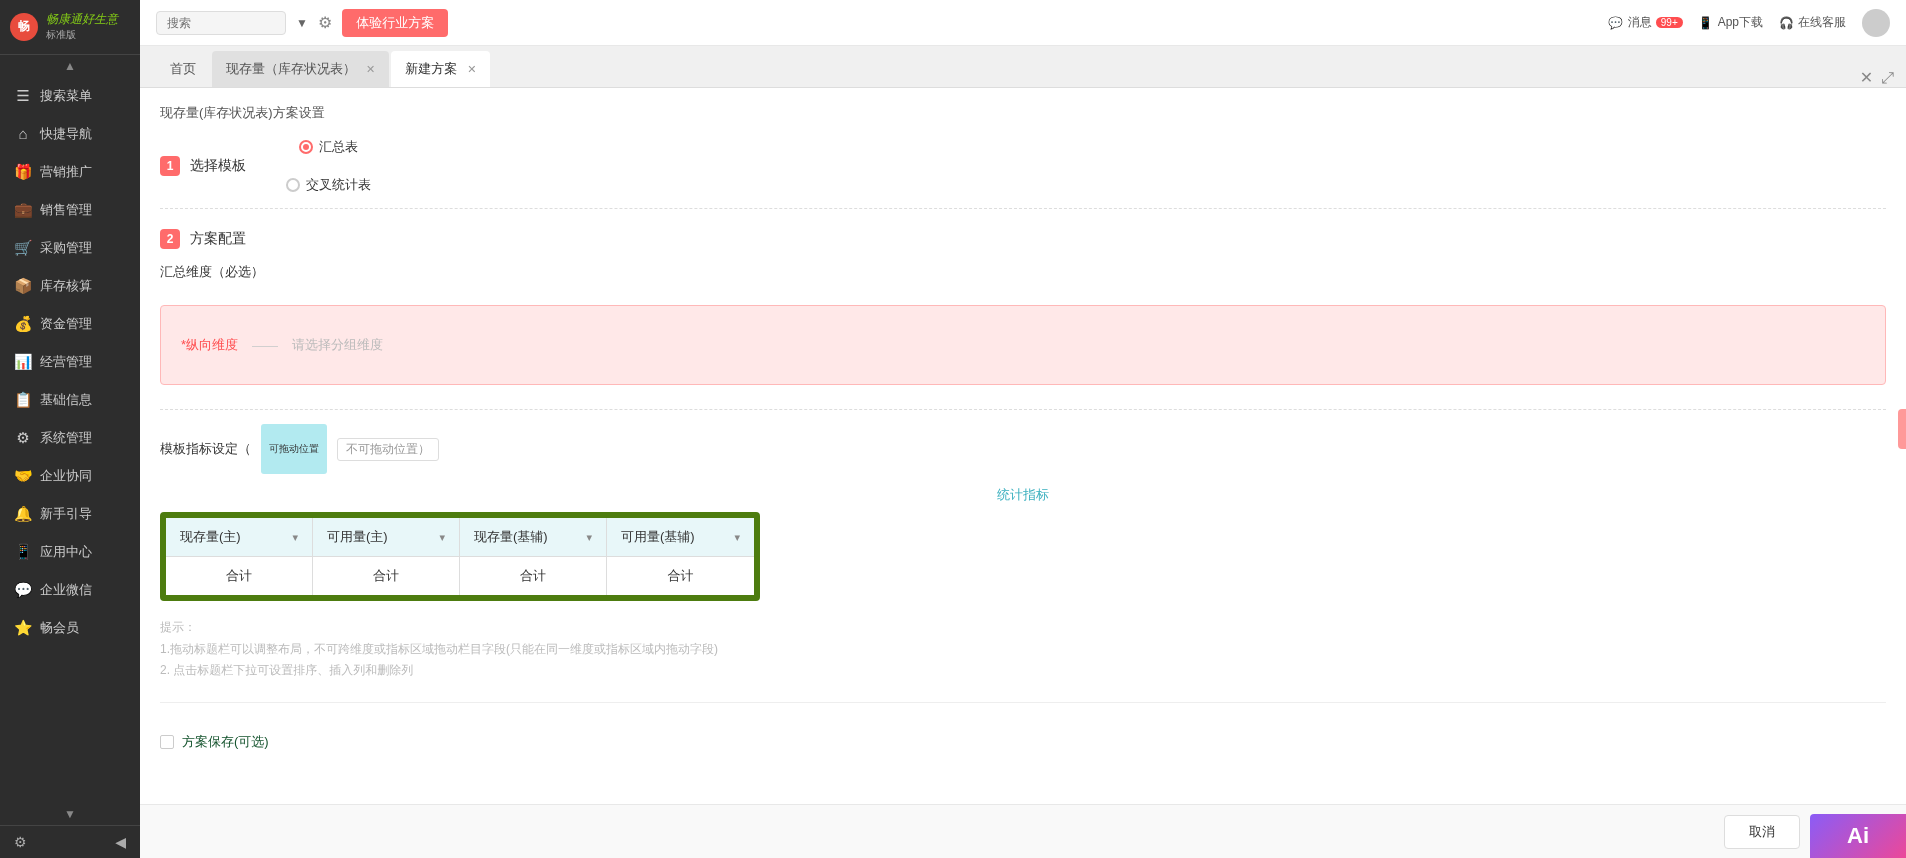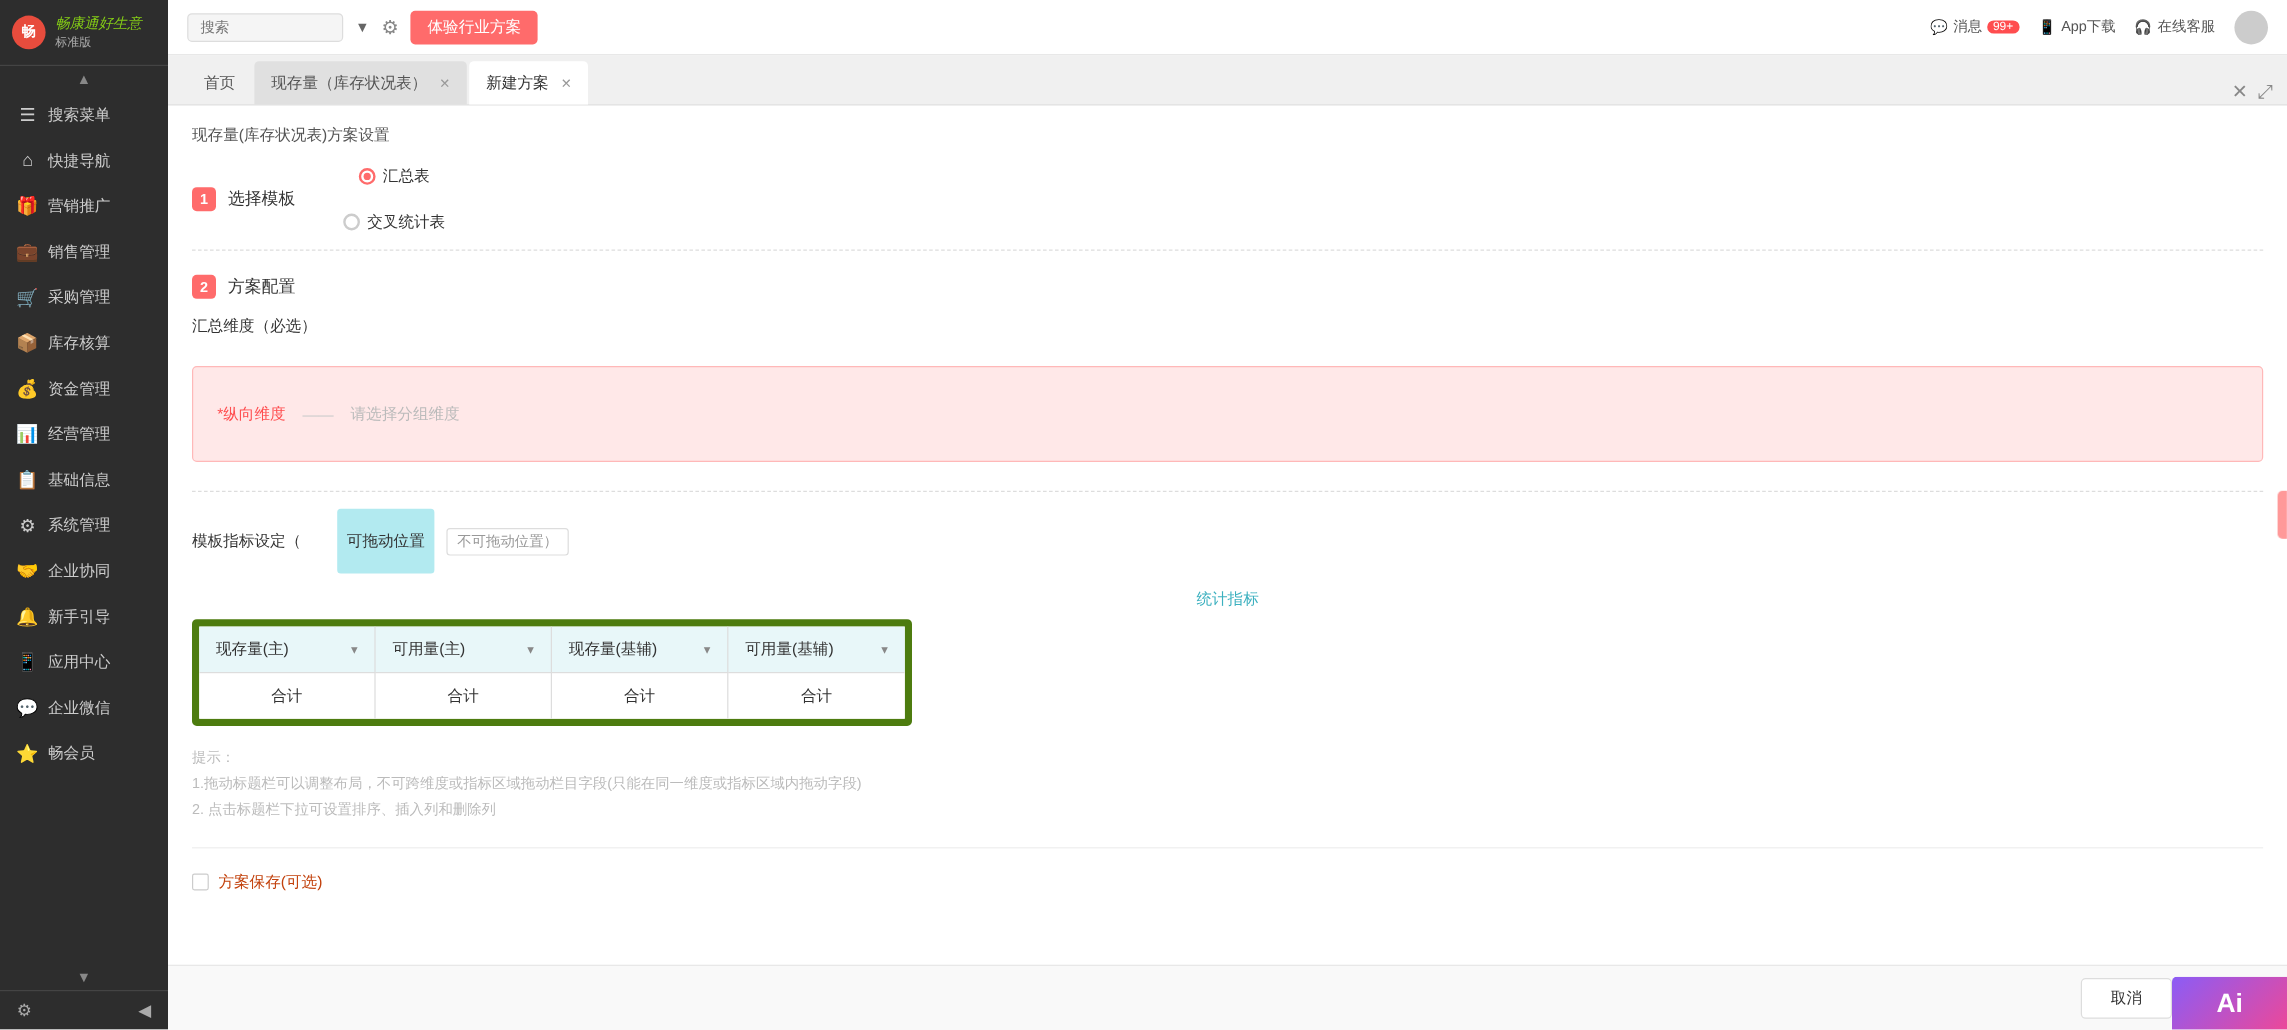--- a/index.html
+++ b/index.html
@@ -146,21 +146,21 @@
     }
     .dimension-required { color: #ff4d4f; }
     .dimension-dash { color: #ccc; }
 
     
     .indicator-settings {
       display: flex; align-items: center; gap: 10px;
       font-size: 13px; color: #333; margin-bottom: 12px;
     }
     .draggable-badge {
-      background: #b2eaf0; border-radius: 3px; padding: 18px 8px; font-size: 13px; color: #333; margin-left: 20px;
+      background: #b2eaf0; border-radius: 3px; padding: 18px 8px; font-size: 10px; color: #333;
     }
     .non-draggable-badge {
       border: 1px solid #ddd; border-radius: 3px; padding: 2px 8px; font-size: 12px; color: #999;
     }
 
     
     .stats-label { color: #3bb0bf; font-size: 13px; margin-bottom: 8px; text-align: center; }
     .stats-table { border: 6px solid #4d7c0f; border-radius: 4px; overflow: hidden; width: 600px; }
     .stats-table-header {
       display: grid; grid-template-columns: 1fr 1fr 1fr 1fr;
@@ -183,29 +183,29 @@
     .stats-table-body-cell:last-child { border-right: none; }
     .chevron-down { font-size: 11px; color: #888; cursor: pointer; }
 
     
     .tips { font-size: 12px; color: #bbb; margin-top: 16px; line-height: 1.8; }
     .tips-title { color: #bbb; }
 
     
     .save-option {
       display: flex; align-items: center; gap: 8px;
-      font-size: 13px; color: #c2410c; margin-top: 5px; cursor: pointer;
+      font-size: 13px; color: #14532d; margin-top: 16px; cursor: pointer;
     }
     .checkbox { width: 14px; height: 14px; border: 1px solid #ccc; border-radius: 2px; }
 
     
     .footer {
       height: 54px; background: #f9f9f9; border-top: 1px solid #e8e8e8;
       display: flex; align-items: center; justify-content: flex-end;
-      padding: 0 10px; gap: 12px;
+      padding: 0 20px; gap: 12px;
     }
     .btn-cancel {
       background: #fff; border: 1px solid #ddd; border-radius: 4px;
       padding: 7px 24px; font-size: 13px; cursor: pointer; color: #333;
     }
     .btn-query {
       background: #ff6b6b; border: none; border-radius: 4px;
       padding: 7px 24px; font-size: 13px; cursor: pointer; color: #fff;
     }
     .sidebar-scroll-track { padding: 4px; cursor: pointer; }

